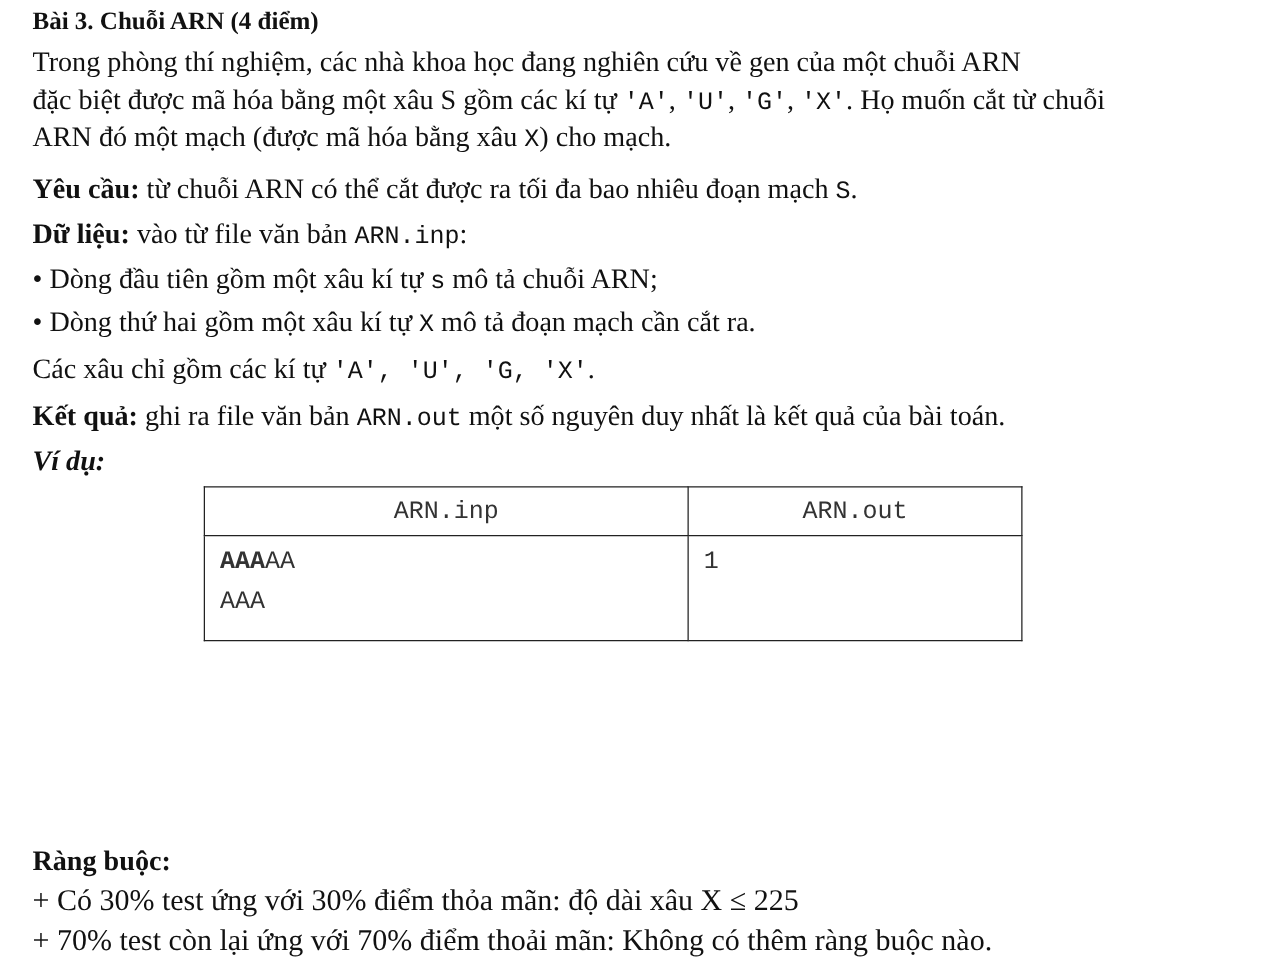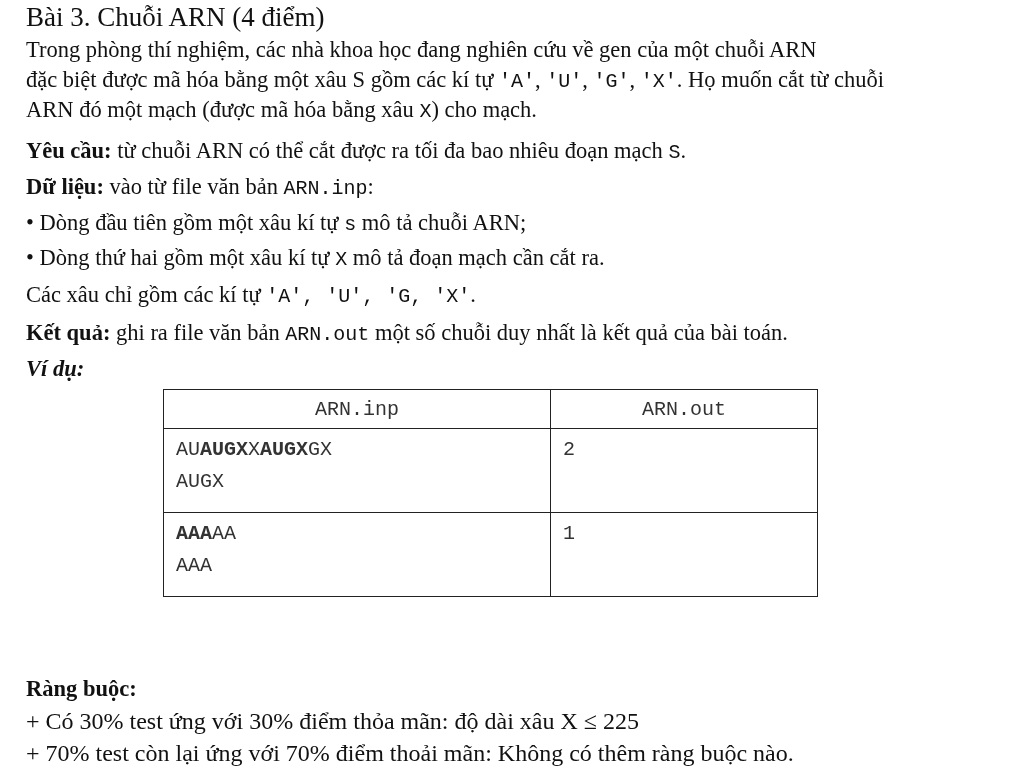--- a/index.html
+++ b/index.html
@@ -4,21 +4,21 @@
 <style>
   html, body { margin: 0; padding: 0; }
   body {
     width: 1024px; height: 774px; overflow: hidden;
     background: #ffffff; color: #111111;
     font-family: "Liberation Serif", "DejaVu Serif", serif;
     position: relative;
   }
   .doc { position: absolute; left: 26px; top: 0; width: 980px; }
   .line { position: absolute; left: 0; white-space: nowrap; font-size: 22.5px; line-height: 30px; }
-  .title { font-weight: normal; font-size: 27px; }
+  .title { font-weight: bold; font-size: 20px; }
   .mono { font-family: "Liberation Mono", "DejaVu Sans Mono", monospace; font-size: 20px; }
   .b { font-weight: bold; }
   .i { font-style: italic; font-weight: bold; }
 
   table.examples {
     position: absolute; left: 163px; top: 389px;
     border-collapse: collapse; width: 655px;
     font-family: "Liberation Mono", "DejaVu Sans Mono", monospace;
     font-size: 20px; color: #333;
   }
@@ -62,49 +62,40 @@
 
   <div class="line" style="top:243px;">
     <span>• Dòng thứ hai gồm một xâu kí tự </span><span class="mono">X</span><span> mô tả đoạn mạch cần cắt ra.</span>
   </div>
 
   <div class="line" style="top:280px;">
     <span>Các xâu chỉ gồm các kí tự </span><span class="mono">'A', 'U', 'G, 'X'</span><span>.</span>
   </div>
 
   <div class="line" style="top:318px;">
-    <span class="b">Kết quả:</span><span> ghi ra file văn bản </span><span class="mono">ARN.out</span><span> một số chuỗi duy nhất là kết quả của bài toán.</span>
+    <span class="b">Kết quả:</span><span> ghi ra file văn bản </span><span class="mono">ARN.out</span><span> một số nguyên duy nhất là kết quả của bài toán.</span>
   </div>
 
   <div class="line i" style="top:354px;">Ví dụ:</div>
 
   <div class="line b" style="top:674px;">Ràng buộc:</div>
   <div class="line constraint" style="top:706px;">+ Có 30% test ứng với 30% điểm thỏa mãn: độ dài xâu X ≤ 225</div>
   <div class="line constraint" style="top:738px;">+ 70% test còn lại ứng với 70% điểm thoải mãn: Không có thêm ràng buộc nào.</div>
 </div>
 
 <table class="examples">
   <thead>
     <tr>
       <th class="c1">ARN.inp</th>
       <th>ARN.out</th>
     </tr>
   </thead>
   <tbody>
     <tr>
       <td class="c1">
-        <span class="cellline"><span>AU</span><b>AUGX</b><span>X</span><b>AUGX</b><span>GX</span></span>
-        <span class="cellline">AUGX</span>
-      </td>
-      <td>
-          <span class="cellline">2</span>
-        </td>
-    </tr>
-    <tr>
-      <td class="c1">
         <span class="cellline"><b>AAA</b><span>AA</span></span>
         <span class="cellline">AAA</span>
       </td>
       <td>
           <span class="cellline">1</span>
         </td>
     </tr>
   </tbody>
 </table>
 

